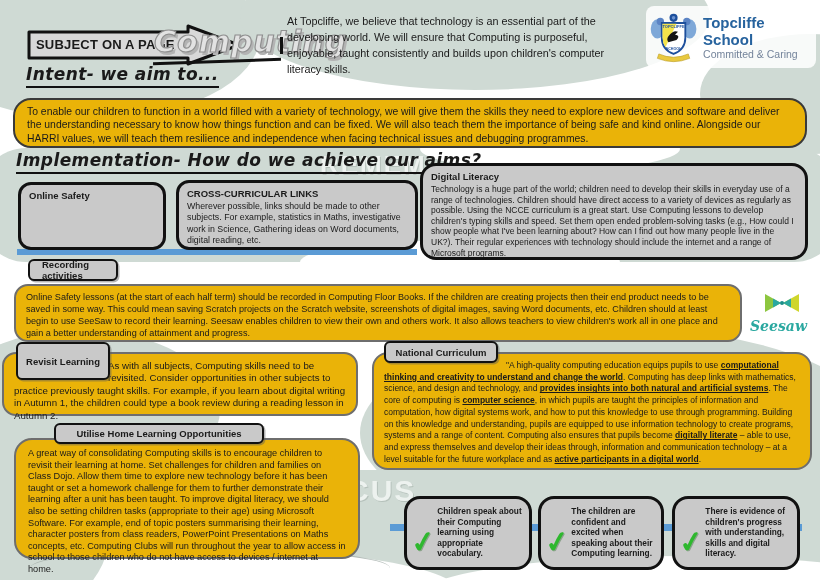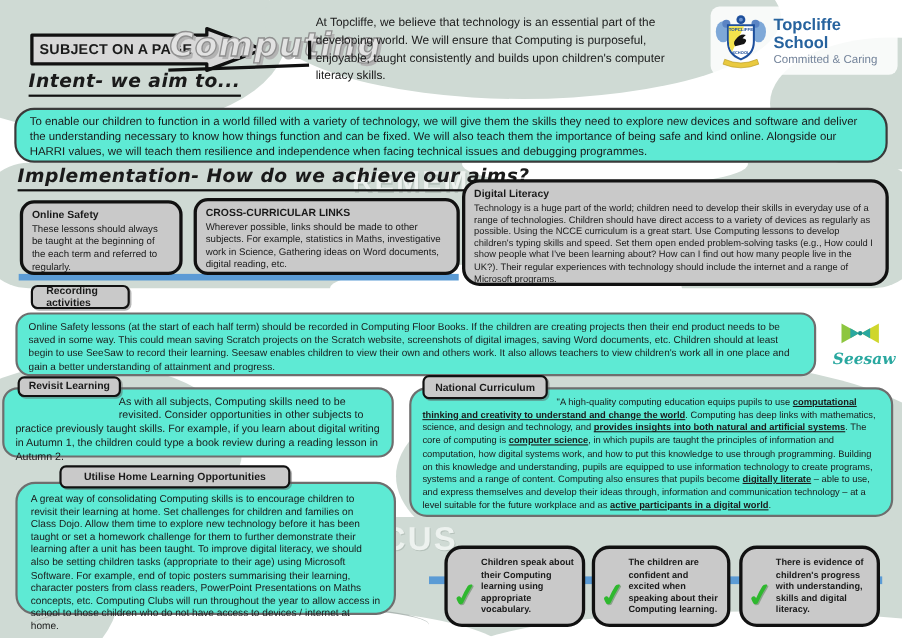--- a/index.html
+++ b/index.html
@@ -18,21 +18,21 @@
   
   .hand { font-family:"DejaVu Sans", sans-serif; font-style:italic; font-weight:bold; letter-spacing:.4px; }
   .underlined { border-bottom:2px solid #111; padding-bottom:2px; display:inline-block; }
   
   .gbox { position:absolute; background:#c9c9c9; border:3px solid #111; border-radius:13px; padding:5px 8px; }
   .gbox-title { font-weight:bold; font-size:9.5px; margin-bottom:2px; }
   .gbox-body { font-size:8.8px; line-height:11.3px; }
   .glabel { position:absolute; background:#c9c9c9; border:2px solid #111; border-radius:6px;
             font-weight:bold; font-size:9.5px; display:flex; align-items:center; justify-content:center;
             box-shadow:1.5px 1.5px 0 rgba(90,90,90,.45); z-index:6; }
-  .wbox { position:absolute; background:#5eead4; border:2px solid #6e6e6e; border-radius:14px; padding:6px 10px; z-index:5; }
+  .wbox { position:absolute; background:#eab308; border:2px solid #6e6e6e; border-radius:14px; padding:6px 10px; z-index:5; }
   .bluebar { position:absolute; background:#5b9bd5; z-index:1; }
   .spacer-rl { float:left; width:94px; height:13px; }
   .spacer-nc { float:left; width:122px; height:11px; }
   .em { font-weight:bold; text-decoration:underline; }
   
   .banner-text { position:absolute; left:36px; top:37px; width:150px; text-align:left;
                  font-weight:bold; font-size:13px; letter-spacing:.2px; }
   .bubble { position:absolute; left:154px; top:24px; font-size:30px; font-weight:bold; font-style:italic;
             color:#e2e2e2; -webkit-text-stroke:1.2px #8f8f8f; text-shadow:2.5px 2.5px 0 #b3b3b3;
             font-family:"DejaVu Sans", sans-serif; letter-spacing:1px; }
@@ -40,21 +40,21 @@
   .school-name { font-size:15px; font-weight:bold; color:#27639e; line-height:17px; }
   .school-tag { font-size:10.5px; color:#74849b; }
   
   .ibox { position:absolute; background:#c9c9c9; border:3px solid #111; border-radius:16px;
           padding:7px 6px 4px 4px; display:flex; gap:2px; z-index:5; }
   .check { font-size:29px; font-weight:bold; color:#2eb82e; line-height:1;
            transform:rotate(-8deg); align-self:flex-end; margin-bottom:6px;
            text-shadow:1px 1px 0 rgba(20,90,20,.35); }
   .ibox-text { font-size:8.3px; font-weight:bold; line-height:10.6px; }
   .seesaw-word { font-family:"DejaVu Serif", serif; font-style:italic; font-weight:bold;
-                 font-size:14px; color:#2aa8a0; text-align:right; }
+                 font-size:14px; color:#2aa8a0; text-align:left; }
 </style>
 </head>
 <body>
 
 <div id="canvas">
 
   <div>
     <div class="blob" style="left:-80px; top:-50px; width:340px; height:170px;"></div>
     <div class="blob" style="left:240px; top:-58px; width:470px; height:148px;"></div>
     <div class="blob" style="left:700px; top:34px; width:220px; height:120px;"></div>
@@ -106,21 +106,20 @@
     </div>
   </div>
   <div class="wbox" style="left:13px; top:98px; width:794px; height:50px; border-color:#3a3a3a; border-radius:18px; font-size:10.4px; line-height:13.4px; padding:5px 12px;">To enable our children to function in a world filled with a variety of technology, we will give them the skills they need to explore new devices and software and deliver the understanding necessary to know how things function and can be fixed. We will also teach them the importance of being safe and kind online. Alongside our HARRI values, we will teach them resilience and independence when facing technical issues and debugging programmes.</div>
 
   <div class="abs hand underlined" style="left:16px; top:150px; font-size:17px; z-index:5;">Implementation- How do we achieve our aims?</div>
 
   <div class="bluebar" style="left:17px; top:249px; width:400px; height:6px;"></div>
 
   <div class="gbox" style="left:18px; top:182px; width:148px; height:68px; z-index:5;">
     <div class="gbox-title">Online Safety</div>
-    <div class="gbox-body">These lessons should always be taught at the beginning of the each term and referred to regularly.</div>
   </div>
 
   <div class="gbox" style="left:176px; top:180px; width:242px; height:70px; z-index:5;">
     <div class="gbox-title">CROSS-CURRICULAR LINKS</div>
     <div class="gbox-body">Wherever possible, links should be made to other subjects. For example, statistics in Maths, investigative work in Science, Gathering ideas on Word documents, digital reading, etc.</div>
   </div>
 
   <div class="gbox" style="left:420px; top:163px; width:388px; height:97px; z-index:5; border-radius:16px;">
     <div class="gbox-title">Digital Literacy</div>
     <div class="gbox-body" style="font-size:8.5px; line-height:10.6px;">Technology is a huge part of the world; children need to develop their skills in everyday use of a range of technologies. Children should have direct access to a variety of devices as regularly as possible. Using the NCCE curriculum is a great start. Use Computing lessons to develop children's typing skills and speed. Set them open ended problem-solving tasks (e.g., How could I show people what I've been learning about? How can I find out how many people live in the UK?). Their regular experiences with technology should include the internet and a range of Microsoft programs.</div>
@@ -137,21 +136,21 @@
       <polygon points="35,2 35,20 19,11" fill="#cfd62c"></polygon>
       <polygon points="27,6.5 27,15.5 19,11" fill="#2aa8a0"></polygon>
       <circle cx="18" cy="11" r="2" fill="#1c8f8a"></circle>
     </svg>
     <div class="seesaw-word">Seesaw</div>
   </div>
 
   <div class="wbox" style="left:2px; top:352px; width:356px; height:64px; font-size:9.7px; line-height:12.4px;">
     <span class="spacer-rl"></span><span>As with all subjects, Computing skills need to be revisited. Consider opportunities in other subjects to practice previously taught skills. For example, if you learn about digital writing in Autumn 1, the children could type a book review during a reading lesson in Autumn 2.</span>
   </div>
-  <div class="glabel" style="left:16px; top:342px; width:94px; height:19px;">
+  <div class="glabel" style="left:16px; top:342px; width:94px; height:38px;">
     <span>Revisit Learning</span>
   </div>
 
   <div class="wbox" style="left:372px; top:352px; width:440px; height:118px; font-size:8.5px; line-height:11.7px; padding:6px 10px; border-radius:16px;">
     <span class="spacer-nc"></span><span>"A high-quality computing education equips pupils to use </span><span class="em">computational thinking and creativity to understand and change the world</span><span>. Computing has deep links with mathematics, science, and design and technology, and </span><span class="em">provides insights into both natural and artificial systems</span><span>. The core of computing is </span><span class="em">computer science</span><span>, in which pupils are taught the principles of information and computation, how digital systems work, and how to put this knowledge to use through programming. Building on this knowledge and understanding, pupils are equipped to use information technology to create programs, systems and a range of content. Computing also ensures that pupils become </span><span class="em">digitally literate</span><span> – able to use, and express themselves and develop their ideas through, information and communication technology – at a level suitable for the future workplace and as </span><span class="em">active participants in a digital world</span><span>.</span>
   </div>
   <div class="glabel" style="left:384px; top:341px; width:114px; height:22px;">
     <span>National Curriculum</span>
   </div>
 

